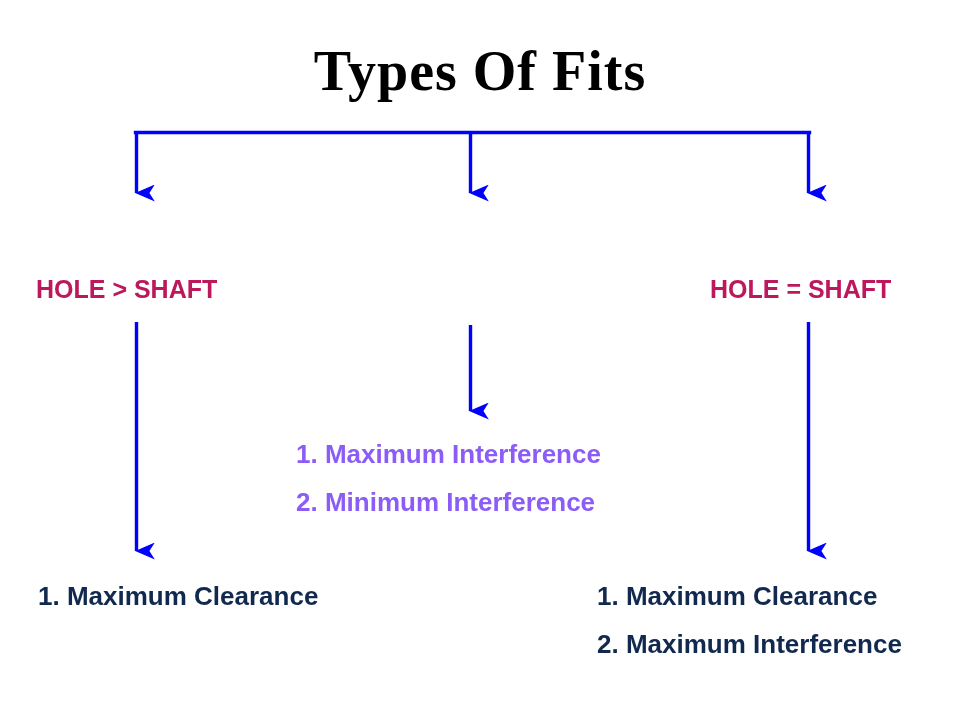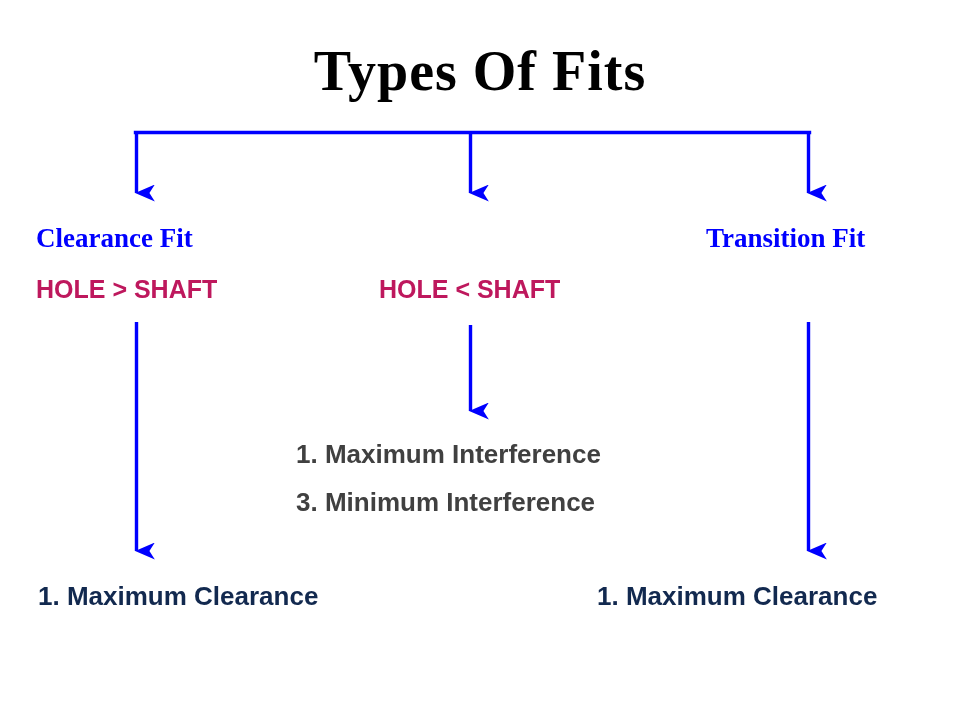--- a/index.html
+++ b/index.html
@@ -76,21 +76,21 @@
   }
   .outcome-item {
     font-family: "Liberation Sans", sans-serif;
     font-weight: bold;
     font-size: 26px;
     line-height: 48px;
     white-space: nowrap;
   }
 
   #list-interference { left: 296px; top: 430px; }
-  #list-interference .outcome-item { color: #404040; }
+  #list-interference .outcome-item { color: #8b5cf6; }
 
   #list-clearance    { left: 38px;  top: 572px; }
   #list-clearance .outcome-item { color: #12294f; }
 
   #list-transition   { left: 597px; top: 572px; }
   #list-transition .outcome-item { color: #12294f; }
 </style>
 </head>
 <body>
 
@@ -111,33 +111,32 @@
     <path d="M 470.5 131 L 470.5 193" stroke="#0000ff" stroke-width="3.4" fill="none" marker-end="url(#arrowhead)"></path>
     <path d="M 808.5 131 L 808.5 193" stroke="#0000ff" stroke-width="3.4" fill="none" marker-end="url(#arrowhead)"></path>
 
     <path d="M 136.5 322 L 136.5 551" stroke="#0000ff" stroke-width="3.4" fill="none" marker-end="url(#arrowhead)"></path>
 
     <path d="M 470.5 325 L 470.5 411" stroke="#0000ff" stroke-width="3.4" fill="none" marker-end="url(#arrowhead)"></path>
 
     <path d="M 808.5 322 L 808.5 551" stroke="#0000ff" stroke-width="3.4" fill="none" marker-end="url(#arrowhead)"></path>
   </svg>
 
-  <div class="fit-head" id="head-clearance">Clearance Fit</div>
   <div class="fit-sub" id="sub-clearance">HOLE &gt; SHAFT</div>
 
-  <div class="fit-sub" id="sub-interference">HOLE &lt; SHAFT</div>
 
-  <div class="fit-head" id="head-transition">Transition Fit</div>
+  <div class="fit-sub" id="sub-transition">HOLE = SHAFT</div>
 
   <div class="outcome-list" id="list-interference">
     <div class="outcome-item">1. Maximum Interference</div>
-    <div class="outcome-item">3. Minimum Interference</div>
+    <div class="outcome-item">2. Minimum Interference</div>
   </div>
 
   <div class="outcome-list" id="list-clearance">
     <div class="outcome-item">1. Maximum Clearance</div>
   </div>
 
   <div class="outcome-list" id="list-transition">
     <div class="outcome-item">1. Maximum Clearance</div>
+    <div class="outcome-item">2. Maximum Interference</div>
   </div>
 
 </div>
 
 </body></html>

